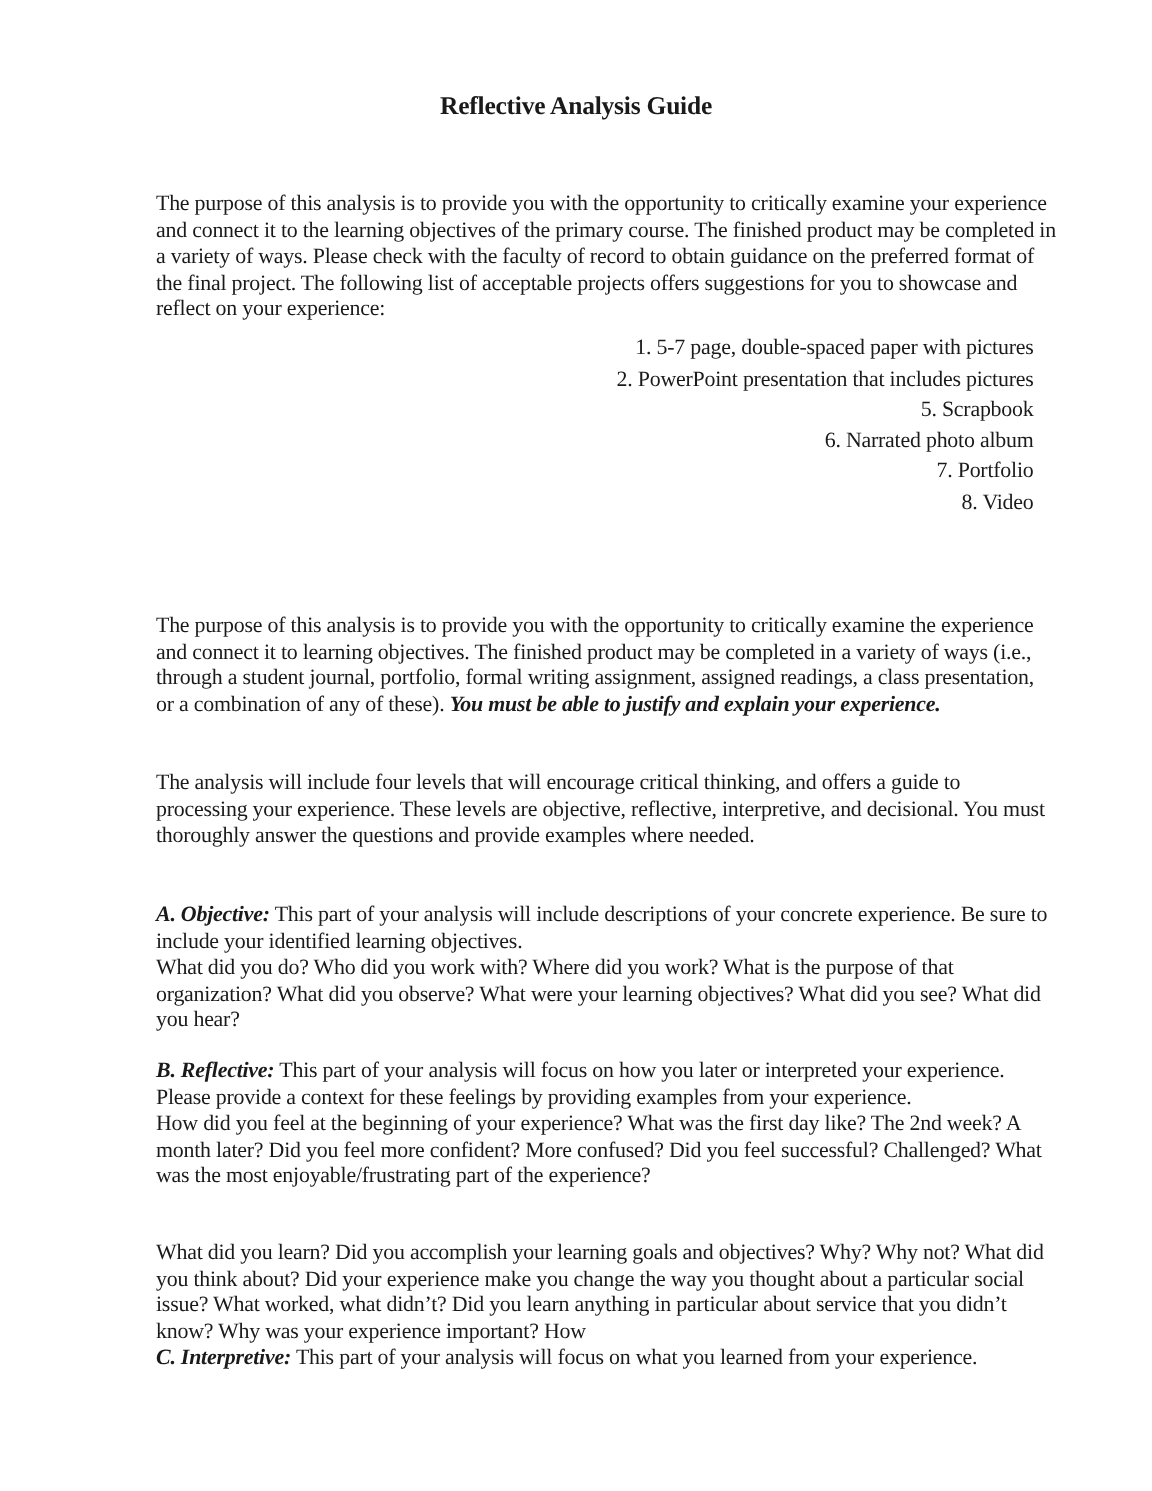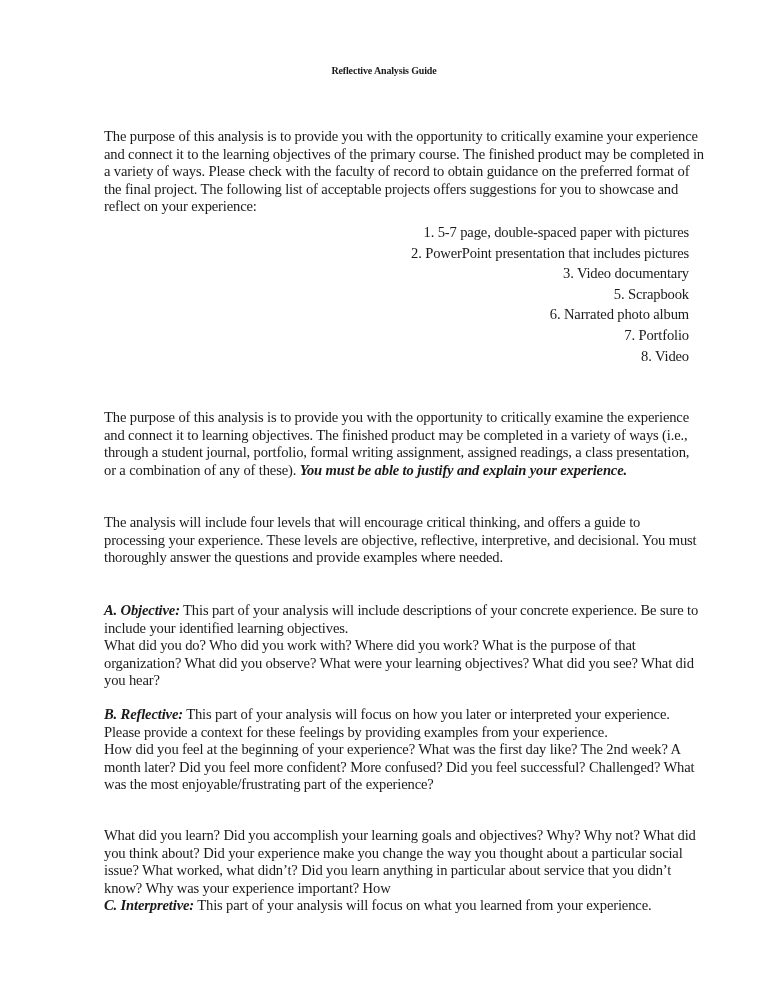--- a/index.html
+++ b/index.html
@@ -5,39 +5,38 @@
     html, body { margin: 0; padding: 0; background: #ffffff; }
     body { width: 768px; height: 994px; overflow: hidden; position: relative; }
     .page {
       position: absolute; left: 92px; top: 0; width: 600px;
       font-family: "Liberation Serif", "DejaVu Serif", serif;
       font-size: 14.6px; line-height: 17.6px; color: #1a1a1a;
       letter-spacing: -0.15px;
     }
     .title {
       position: absolute; left: 0; top: 62px; width: 584px;
-      text-align: center; font-weight: bold; font-size: 10px;
+      text-align: center; font-weight: bold; font-size: 17px;
     }
     .block { position: absolute; left: 0; width: 600px; margin: 12px; }
     .list { list-style: none; padding: 0; margin: 0; }
     .list li { margin: 3px; text-align: right; }
     b { font-weight: bold; font-style: italic; }
   </style>
 </head>
 <body>
 
 <div class="page">
   <div class="title">Reflective Analysis Guide</div>
 
   <p class="block" style="top:116px;">The purpose of this analysis is to provide you with the opportunity to critically examine your experience and connect it to the learning objectives of the primary course. The finished product may be completed in a variety of ways. Please check with the faculty of record to obtain guidance on the preferred format of the final project. The following list of acceptable projects offers suggestions for you to showcase and reflect on your experience:</p>
 
   <ul class="list block" style="top:221px;">
     <li>1. 5-7 page, double-spaced paper with pictures</li>
     <li>2. PowerPoint presentation that includes pictures</li>
-    <li>3. Video documentary</li>
     <li>5. Scrapbook</li>
     <li>6. Narrated photo album</li>
     <li>7. Portfolio</li>
     <li>8. Video</li>
   </ul>
 
   <p class="block" style="top:397px;"><span>The purpose of this analysis is to provide you with the opportunity to critically examine the experience and connect it to learning objectives. The finished product may be completed in a variety of ways (i.e., through a student journal, portfolio, formal writing assignment, assigned readings, a class presentation, or a combination of any of these).</span> <b>You must be able to justify and explain your experience.</b></p>
 
   <p class="block" style="top:502px;">The analysis will include four levels that will encourage critical thinking, and offers a guide to processing your experience. These levels are objective, reflective, interpretive, and decisional. You must thoroughly answer the questions and provide examples where needed.</p>
 

